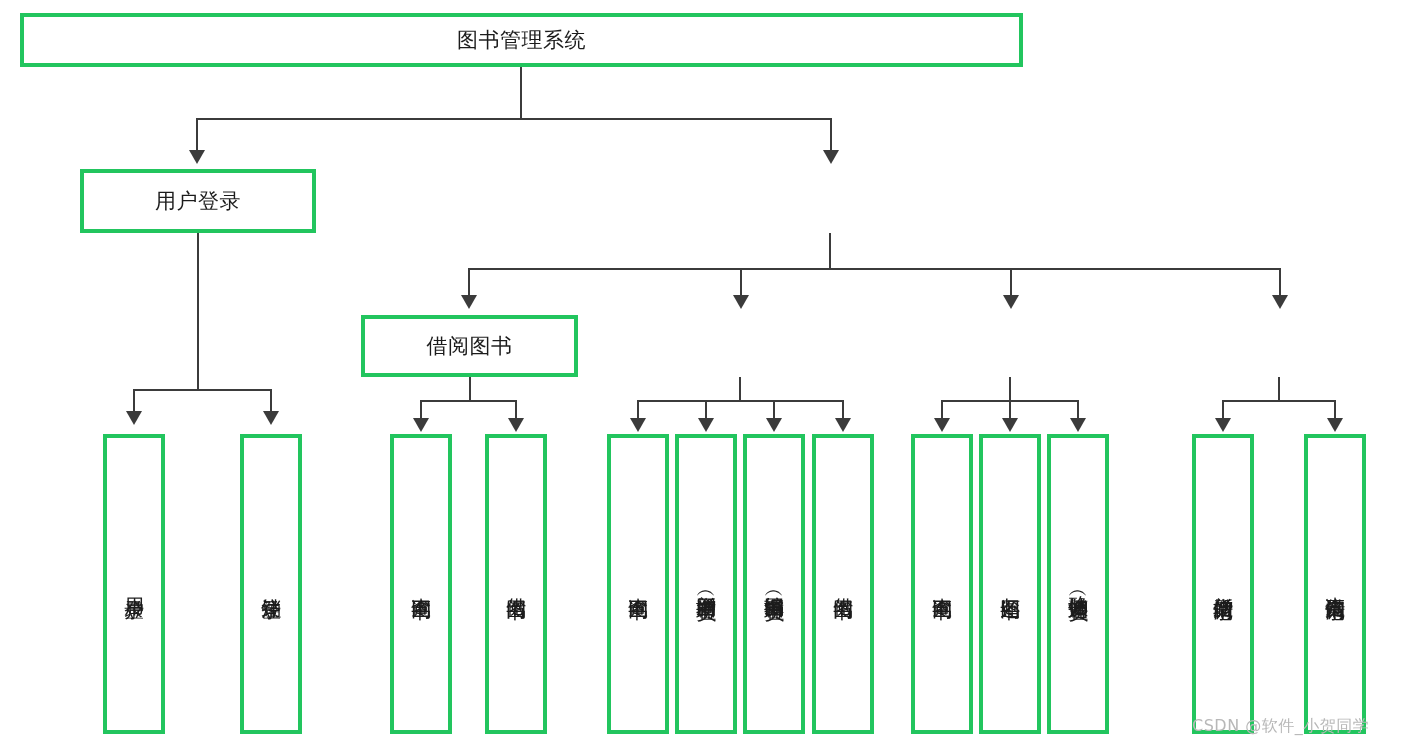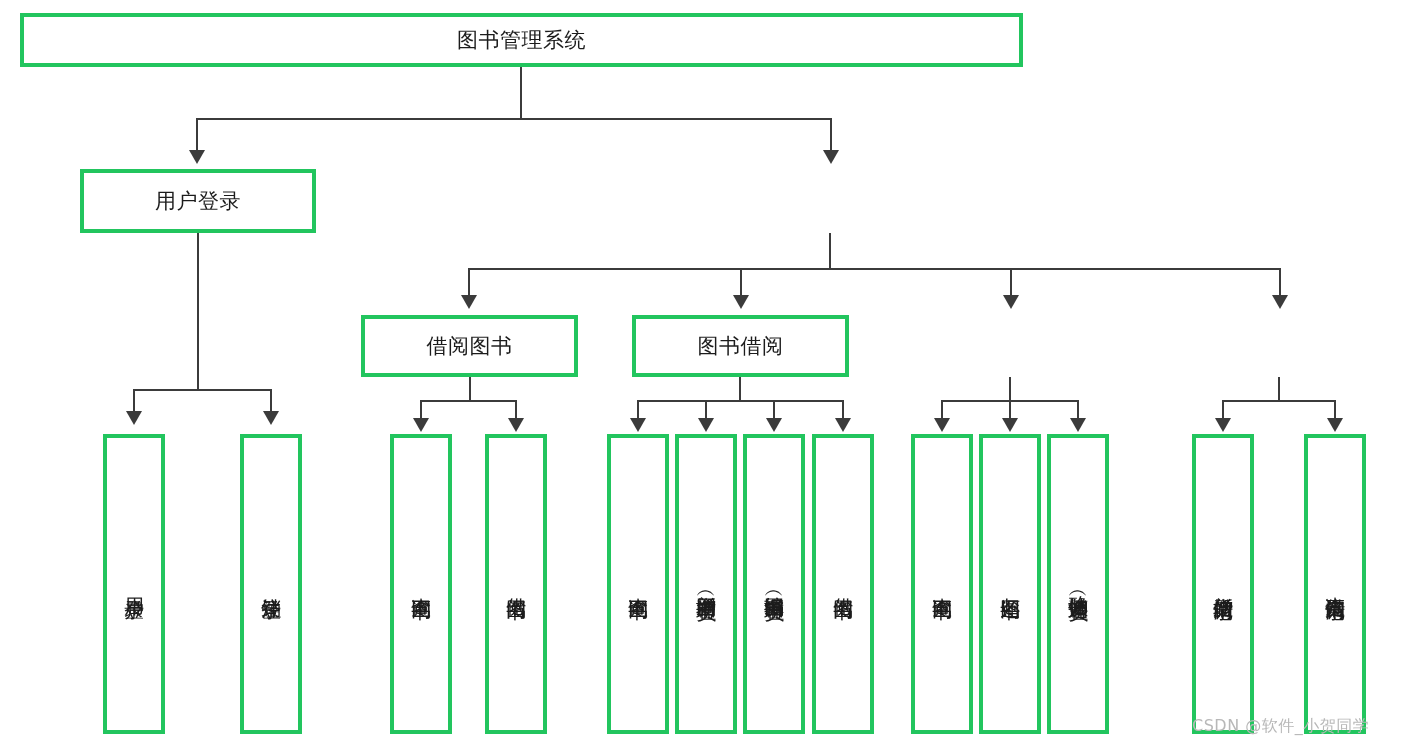--- a/index.html
+++ b/index.html
@@ -103,23 +103,20 @@
   <div class="edge vline" style="left:740px; top:268px; width:2px; height:27px;"></div>
   <div class="arrow" style="left:733px; top:295px;"></div>
   <div class="edge vline" style="left:1010px; top:268px; width:2px; height:27px;"></div>
   <div class="arrow" style="left:1003px; top:295px;"></div>
   <div class="edge vline" style="left:1279px; top:268px; width:2px; height:27px;"></div>
   <div class="arrow" style="left:1272px; top:295px;"></div>
 
   <div class="node h" style="left:361px; top:315px; width:217px; height:62px;">
     <span>借阅图书</span>
   </div>
-  <div class="node h" style="left:632px; top:315px; width:217px; height:62px;">
-    <span>图书借阅</span>
-  </div>
 
   <div class="edge vline" style="left:469px; top:377px; width:2px; height:24px;"></div>
   <div class="edge hline" style="left:420px; top:400px; width:97px; height:2px;"></div>
   <div class="edge vline" style="left:420px; top:400px; width:2px; height:18px;"></div>
   <div class="arrow" style="left:413px; top:418px;"></div>
   <div class="edge vline" style="left:515px; top:400px; width:2px; height:18px;"></div>
   <div class="arrow" style="left:508px; top:418px;"></div>
 
   <div class="edge vline" style="left:739px; top:377px; width:2px; height:24px;"></div>
   <div class="edge hline" style="left:637px; top:400px; width:206px; height:2px;"></div>

